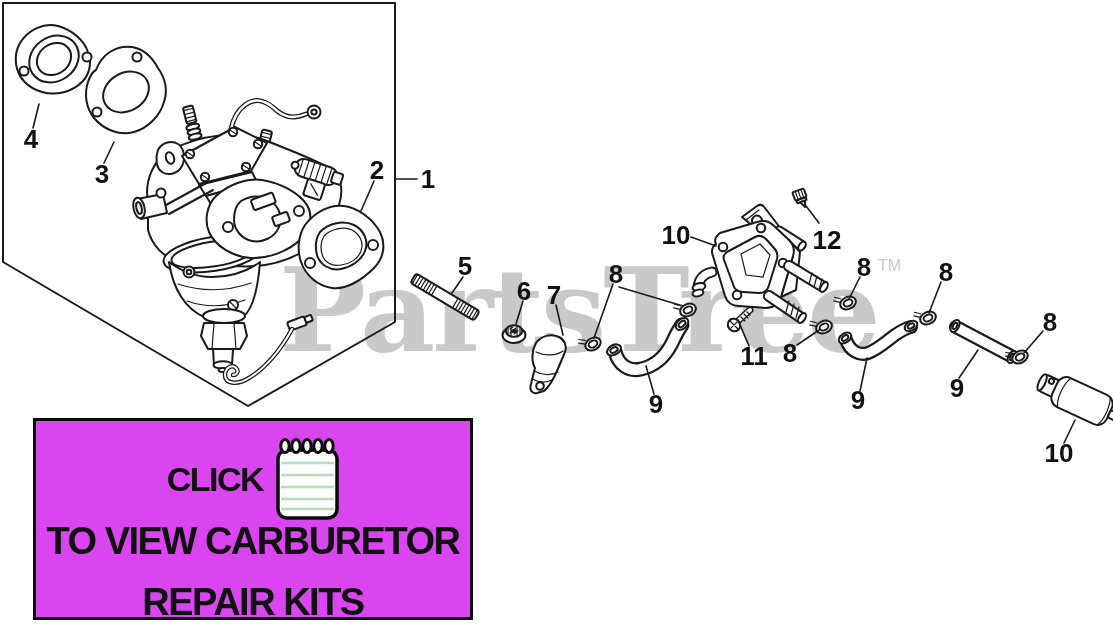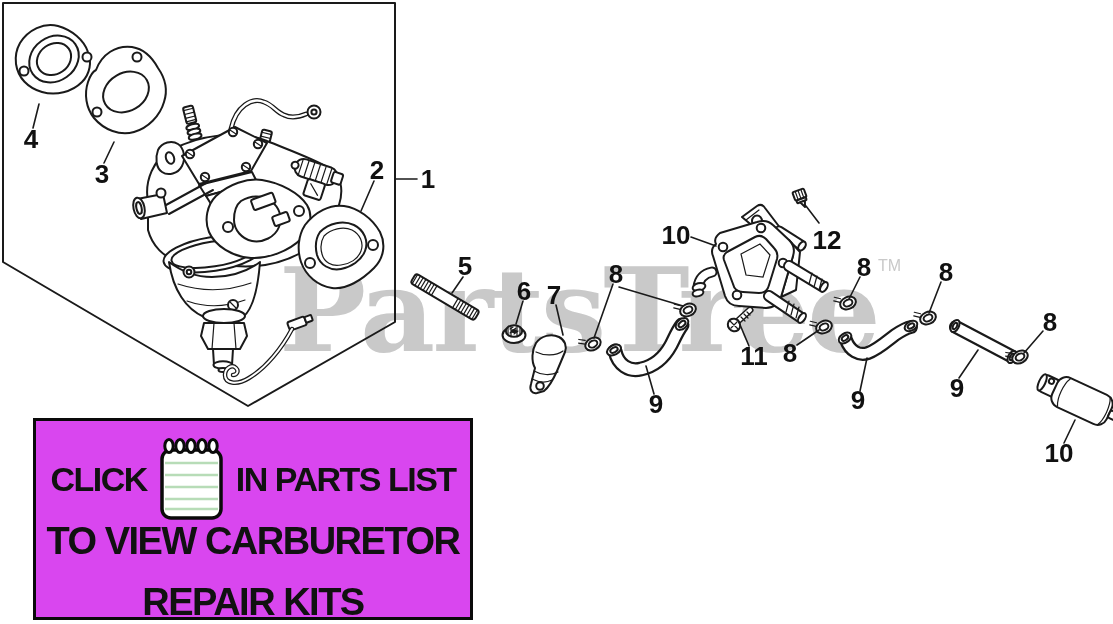--- a/index.html
+++ b/index.html
@@ -398,19 +398,18 @@
           <line x1="5" y1="71" x2="58" y2="71"></line>
         </g>
         <g fill="#fff" stroke="#0a0a0a" stroke-width="3">
           <ellipse cx="9" cy="8" rx="4.2" ry="6.5"></ellipse>
           <ellipse cx="20" cy="8" rx="4.2" ry="6.5"></ellipse>
           <ellipse cx="31" cy="8" rx="4.2" ry="6.5"></ellipse>
           <ellipse cx="42" cy="8" rx="4.2" ry="6.5"></ellipse>
           <ellipse cx="53" cy="8" rx="4.2" ry="6.5"></ellipse>
         </g>
       </svg>
-      <span>IN PARTS LIST</span>
     </div>
     <div class="nb-line">TO VIEW CARBURETOR</div>
     <div class="nb-line nb-line3">REPAIR KITS</div>
   </div>
 
 </div>
 
 </body></html>

